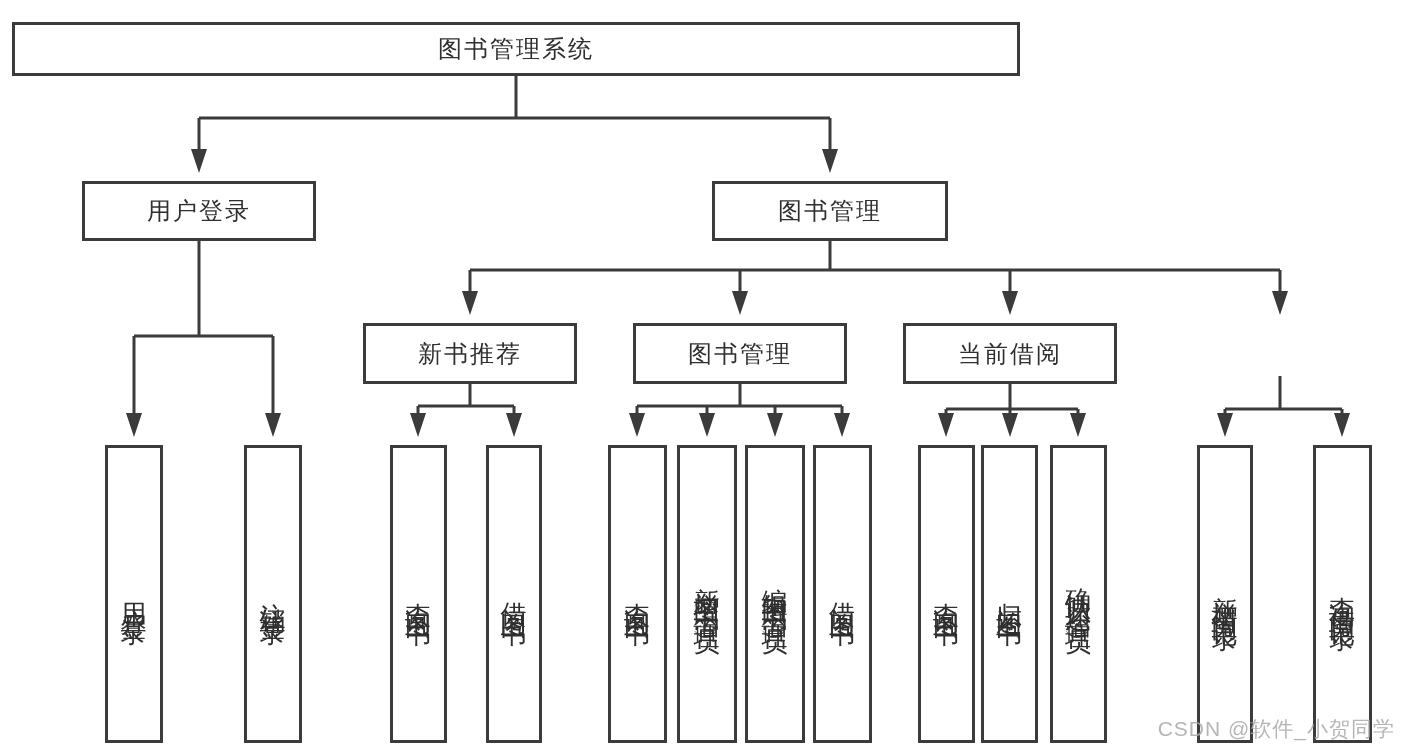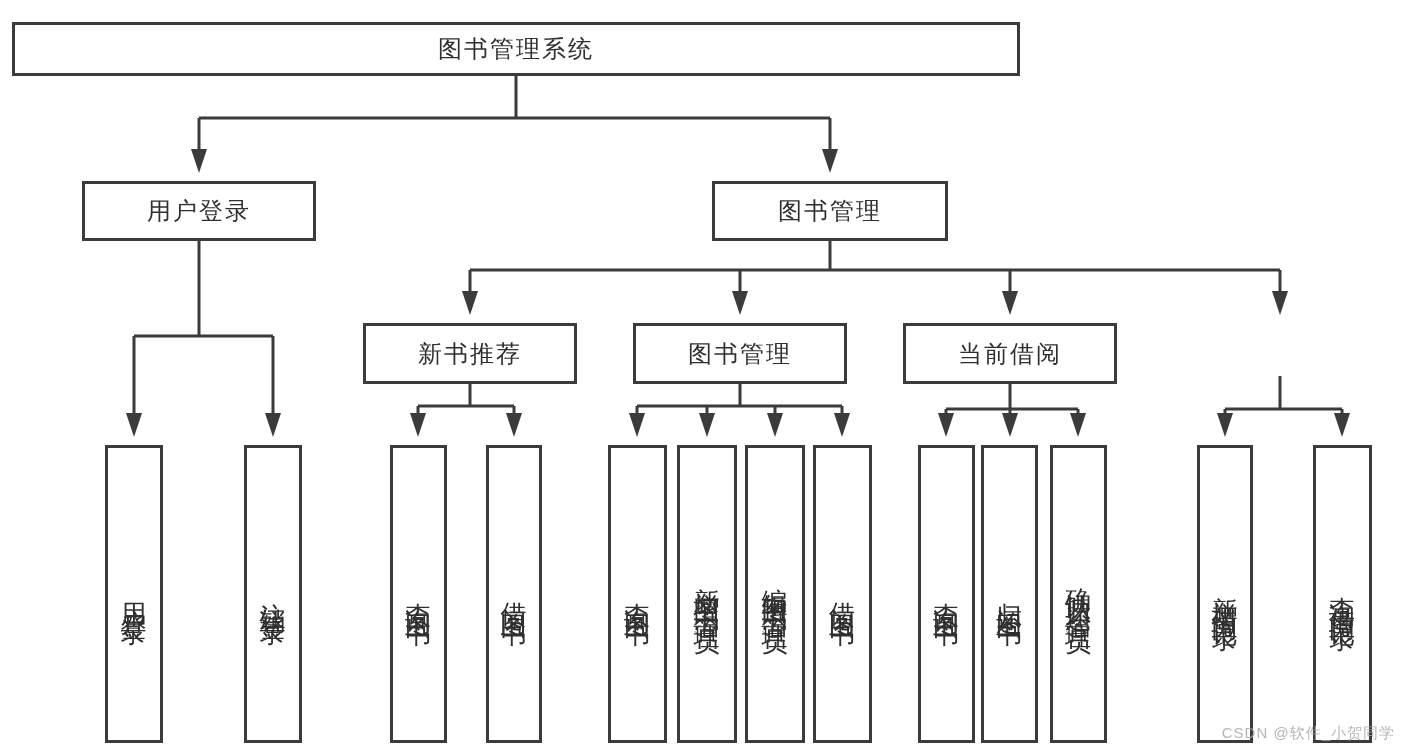--- a/index.html
+++ b/index.html
@@ -12,21 +12,21 @@
   .node{
     position:absolute;box-sizing:border-box;background:#ffffff;
     border:3px solid #3b3b3b;display:flex;align-items:center;justify-content:center;margin-top:8px;
   }
   .node .h-label{font-size:24px;letter-spacing:2px;white-space:nowrap;}
   .leaf .v-label{
     writing-mode:vertical-rl;text-orientation:mixed;
     font-size:26px;letter-spacing:6px;line-height:1;white-space:nowrap;
   }
   .watermark{
-    position:absolute;right:10px;bottom:4px;font-size:15px;letter-spacing:1px;
+    position:absolute;right:10px;bottom:4px;font-size:21px;letter-spacing:1px;
     color:rgba(168,168,168,0.85);white-space:nowrap;z-index:5;
   }
 </style>
 </head>
 <body>
 
 <div class="canvas">
 
   <svg class="connectors" viewBox="0 0 1405 747" xmlns="http://www.w3.org/2000/svg">
     <g stroke="#3b3b3b" stroke-width="3" fill="none">

